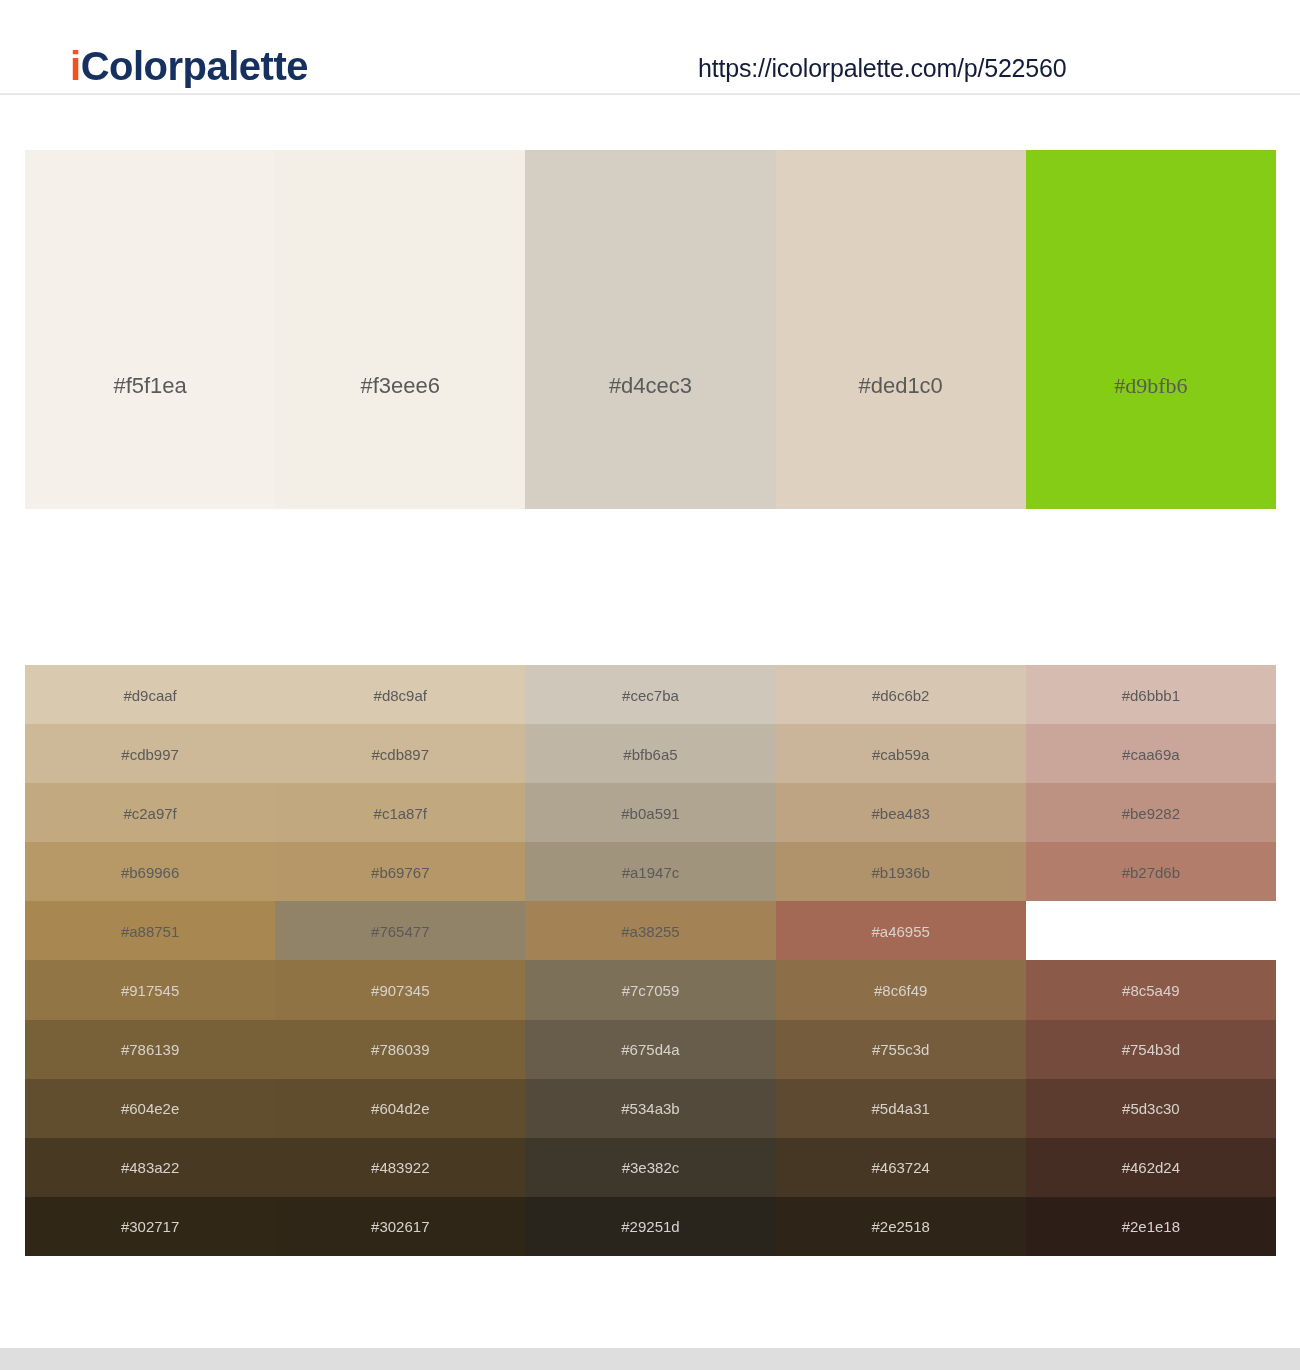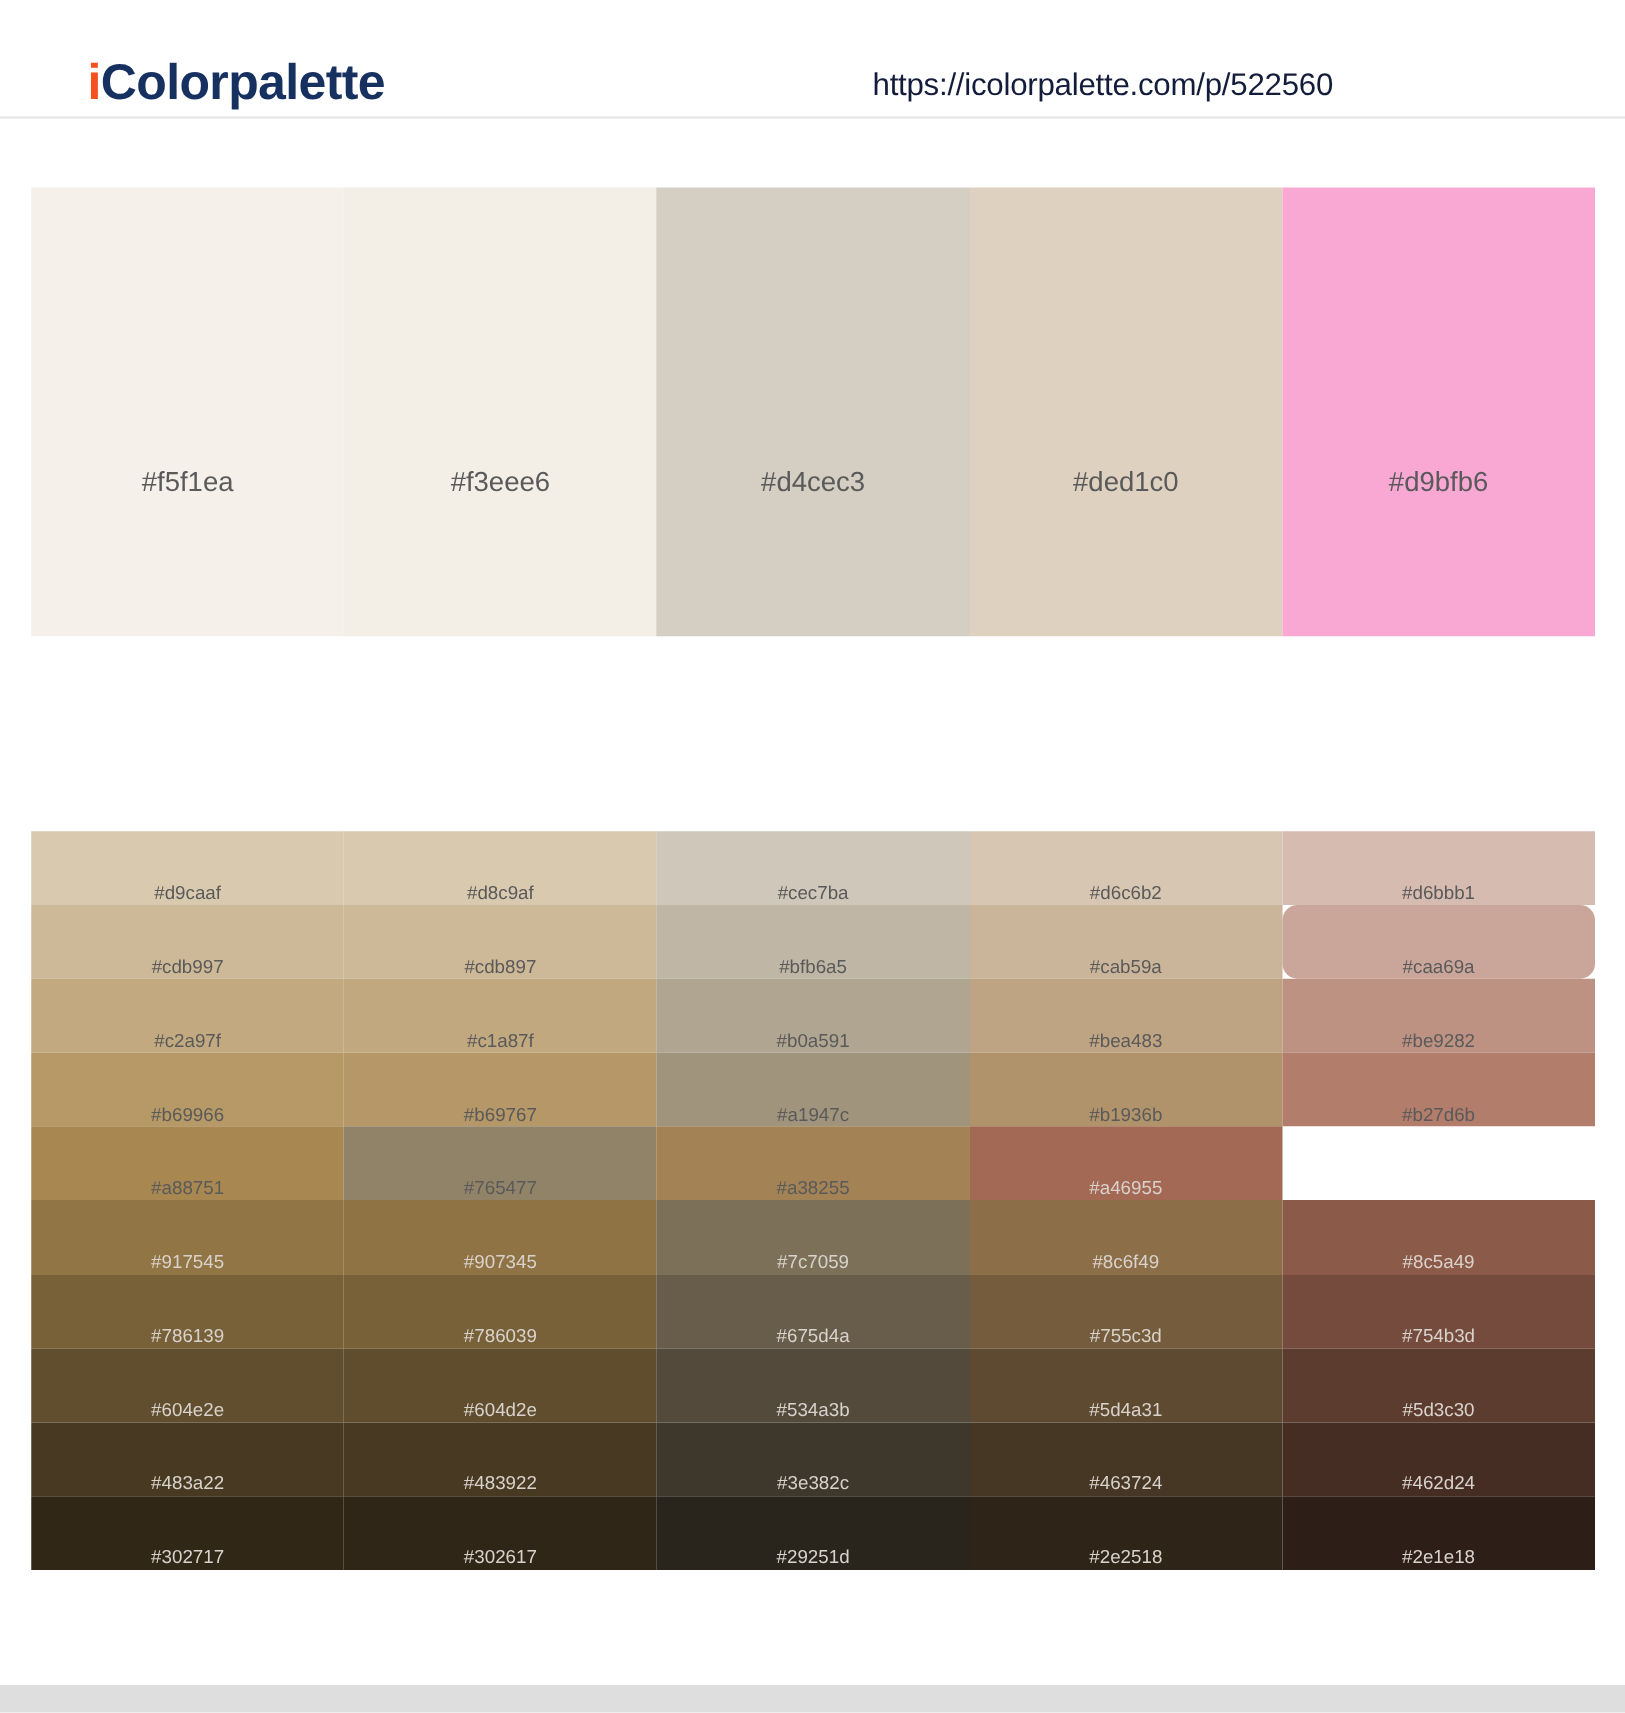--- a/index.html
+++ b/index.html
@@ -100,21 +100,20 @@
   .shade-cell .shade-label {
     position: absolute;
     left: 0;
     right: 0;
     top: 50%;
     transform: translateY(-50%);
     text-align: center;
     font-size: 15px;
     line-height: 1;
     color: #5a5a5a;
-    margin-top: 20px;
   }
   .shade-cell.light-text .shade-label {
     color: #d8d2cc;
   }
 
   
   #footer-band {
     position: absolute;
     left: 0;
     top: 1348px;
@@ -139,21 +138,21 @@
     </div>
     <div class="main-swatch" style="background: rgb(243, 238, 230);">
       <div class="main-swatch-label">#f3eee6</div>
     </div>
     <div class="main-swatch" style="background: rgb(212, 206, 195);">
       <div class="main-swatch-label">#d4cec3</div>
     </div>
     <div class="main-swatch" style="background: rgb(222, 209, 192);">
       <div class="main-swatch-label">#ded1c0</div>
     </div>
-    <div class="main-swatch" style="background: #f9a8d4;">
+    <div class="main-swatch" style="background: #84cc16; font-family: Liberation Serif, serif;">
       <div class="main-swatch-label">#d9bfb6</div>
     </div>
   </div>
 
 <div id="shade-grid">
     <div class="shade-row">
       <div class="shade-cell" style="background: rgb(217, 202, 175);">
         <div class="shade-label">#d9caaf</div>
       </div>
       <div class="shade-cell" style="background: rgb(216, 201, 175);">
@@ -175,21 +174,21 @@
       </div>
       <div class="shade-cell" style="background: rgb(205, 184, 151);">
         <div class="shade-label">#cdb897</div>
       </div>
       <div class="shade-cell" style="background: rgb(191, 182, 165);">
         <div class="shade-label">#bfb6a5</div>
       </div>
       <div class="shade-cell" style="background: rgb(202, 181, 154);">
         <div class="shade-label">#cab59a</div>
       </div>
-      <div class="shade-cell" style="background: rgb(202, 166, 154); border-radius: 12px;">
+      <div class="shade-cell" style="background: rgb(202, 166, 154);">
         <div class="shade-label">#caa69a</div>
       </div>
     </div>
     <div class="shade-row">
       <div class="shade-cell" style="background: rgb(194, 169, 127);">
         <div class="shade-label">#c2a97f</div>
       </div>
       <div class="shade-cell" style="background: rgb(193, 168, 127);">
         <div class="shade-label">#c1a87f</div>
       </div>

